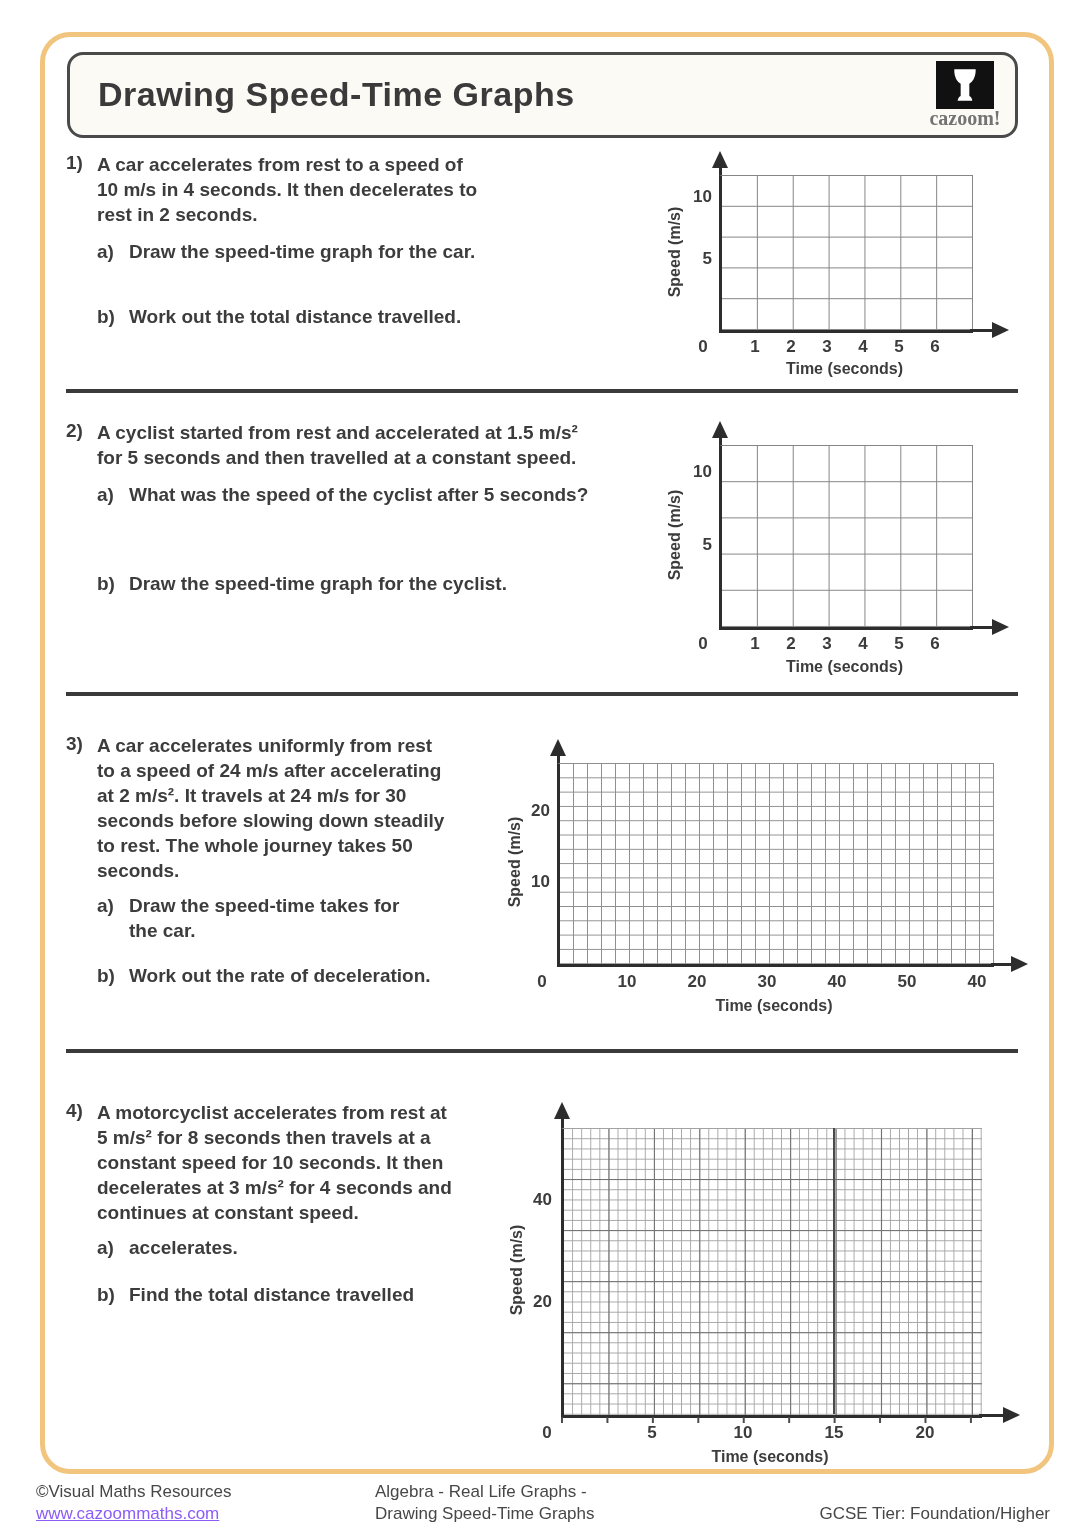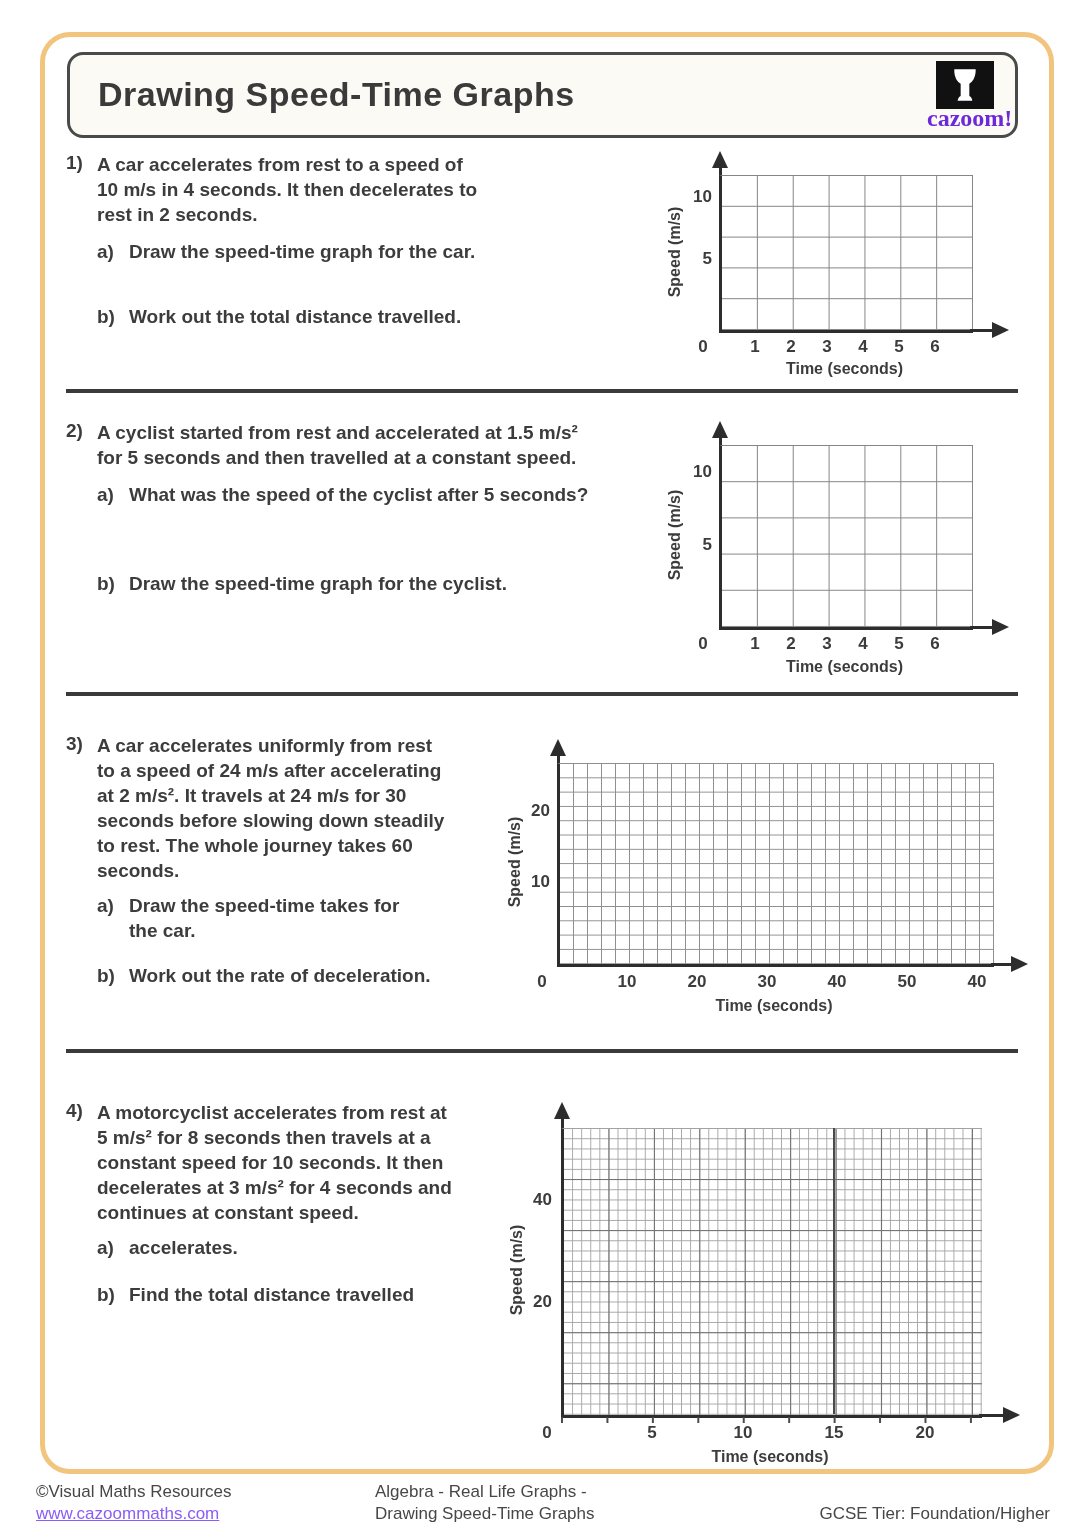--- a/index.html
+++ b/index.html
@@ -5,21 +5,21 @@
   html,body{margin:0;padding:0;background:#ffffff;}
   .page{position:relative;width:1086px;height:1536px;background:#ffffff;overflow:hidden;
         font-family:"Liberation Sans",sans-serif;color:#3c3c3c;}
   .frame{position:absolute;left:40px;top:32px;width:1004px;height:1432px;
          border:5px solid #f2c57e;border-radius:30px;}
   .titlebox{position:absolute;left:67px;top:52px;width:945px;height:80px;background:#fcfaf5;
             border:3px solid #4a4a4a;border-radius:16px;}
   .title{position:absolute;left:28px;top:20px;font-size:34px;font-weight:700;color:#3a3a3a;letter-spacing:0.5px;}
   .logo{position:absolute;right:12px;top:6px;width:76px;text-align:center;}
   .logo-box{width:58px;height:48px;margin:0 auto;background:#111111;display:flex;align-items:center;justify-content:center;}
-  .logo-text{font-family:"Liberation Serif",serif;font-weight:700;font-size:24px;color:#6d28d9;line-height:18px;}
+  .logo-text{font-family:"Liberation Serif",serif;font-weight:700;font-size:20px;color:#737373;line-height:18px;}
   .divider{position:absolute;left:66px;width:952px;height:4px;background:#3a3a3a;}
   .q{position:absolute;}
   .qrow{display:flex;}
   .qnum{flex:0 0 31px;font-size:19px;font-weight:700;}
   .qline{font-size:19px;font-weight:700;line-height:25px;white-space:nowrap;}
   .part{display:flex;}
   .plabel{flex:0 0 32px;font-size:19px;font-weight:700;line-height:25px;}
   
   .graph{position:absolute;}
   .plot{position:absolute;border-left:3px solid #2d2d2d;border-bottom:3px solid #2d2d2d;}
@@ -170,21 +170,21 @@
   </div>
 
   <div class="q" style="left:66px;top:733px">
     <div class="qrow">
       <div class="qnum">3)</div>
       <div class="qbody">
         <div class="qline">A car accelerates uniformly from rest</div>
         <div class="qline">to a speed of 24 m/s after accelerating</div>
         <div class="qline">at 2 m/s². It travels at 24 m/s for 30</div>
         <div class="qline">seconds before slowing down steadily</div>
-        <div class="qline">to rest. The whole journey takes 60</div>
+        <div class="qline">to rest. The whole journey takes 50</div>
         <div class="qline">seconds.</div>
         <div class="part" style="margin-top:10px">
           <div class="plabel">a)</div>
           <div>
             <div class="qline">Draw the speed-time takes for</div>
             <div class="qline">the car.</div>
           </div>
         </div>
         <div class="part" style="margin-top:20px">
           <div class="plabel">b)</div>

